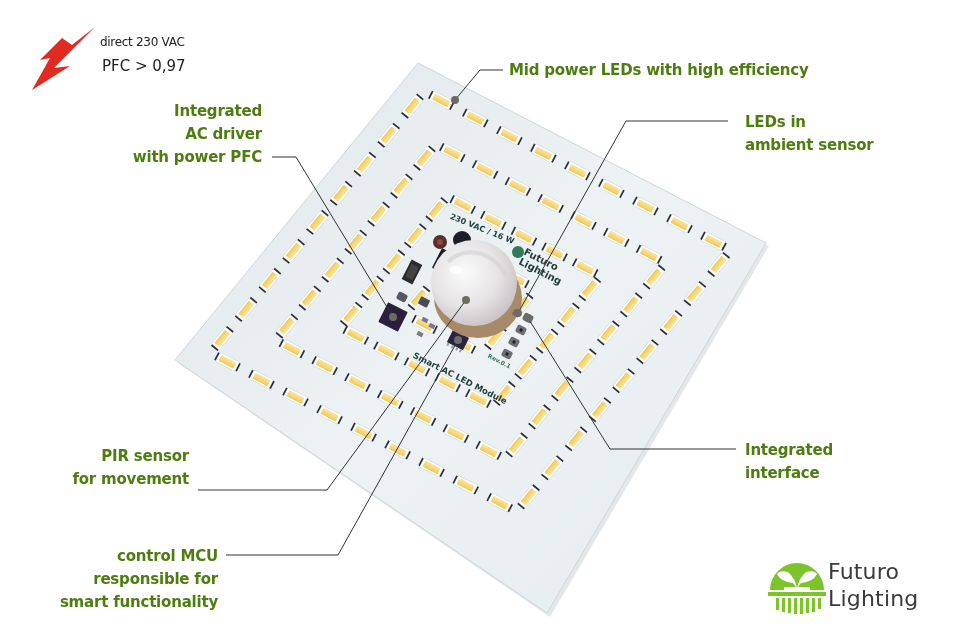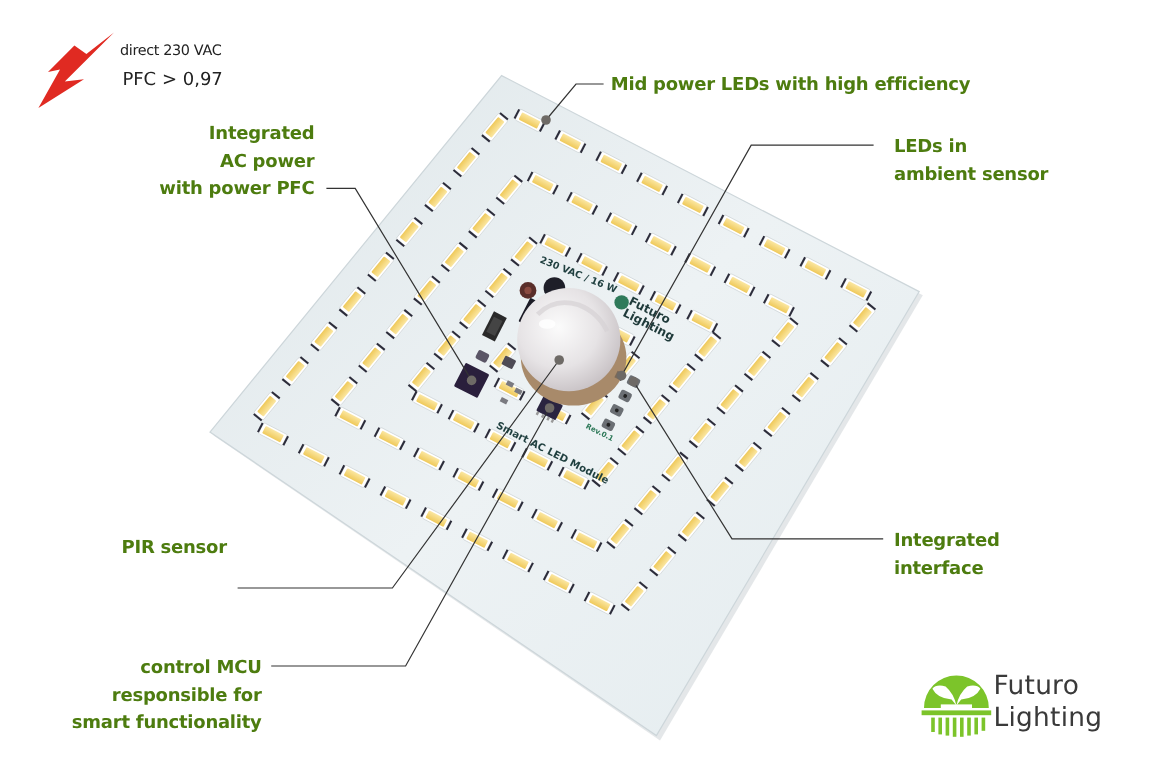--- a/index.html
+++ b/index.html
@@ -311,35 +311,36 @@
   <div class="pcb-text" style="left:416px;top:350px;font-size:8.5px;transform:rotate(27deg);">Smart AC LED Module</div>
   <div class="pcb-text" style="left:490px;top:352px;font-size:6px;color:#2f7a5a;transform:rotate(27deg);">Rev.0.1</div>
 
   <div class="spec">
     <span class="main">direct 230 VAC</span>
     <span class="sub">PFC &gt; 0,97</span>
   </div>
 
   <div class="label right" style="right:698px;top:100px;">
     <span class="ln">Integrated</span>
-    <span class="ln">AC power</span>
+    <span class="ln">AC driver</span>
     <span class="ln">with power PFC</span>
   </div>
 
   <div class="label left" style="left:509px;top:59px;">
     <span class="ln">Mid power LEDs with high efficiency</span>
   </div>
 
   <div class="label left" style="left:745px;top:111px;">
     <span class="ln">LEDs in</span>
     <span class="ln">ambient sensor</span>
   </div>
 
   <div class="label right" style="right:771px;top:445px;">
     <span class="ln">PIR sensor</span>
+    <span class="ln">for movement</span>
   </div>
 
   <div class="label right" style="right:742px;top:545px;">
     <span class="ln">control MCU</span>
     <span class="ln">responsible for</span>
     <span class="ln">smart functionality</span>
   </div>
 
   <div class="label left" style="left:745px;top:439px;">
     <span class="ln">Integrated</span>

